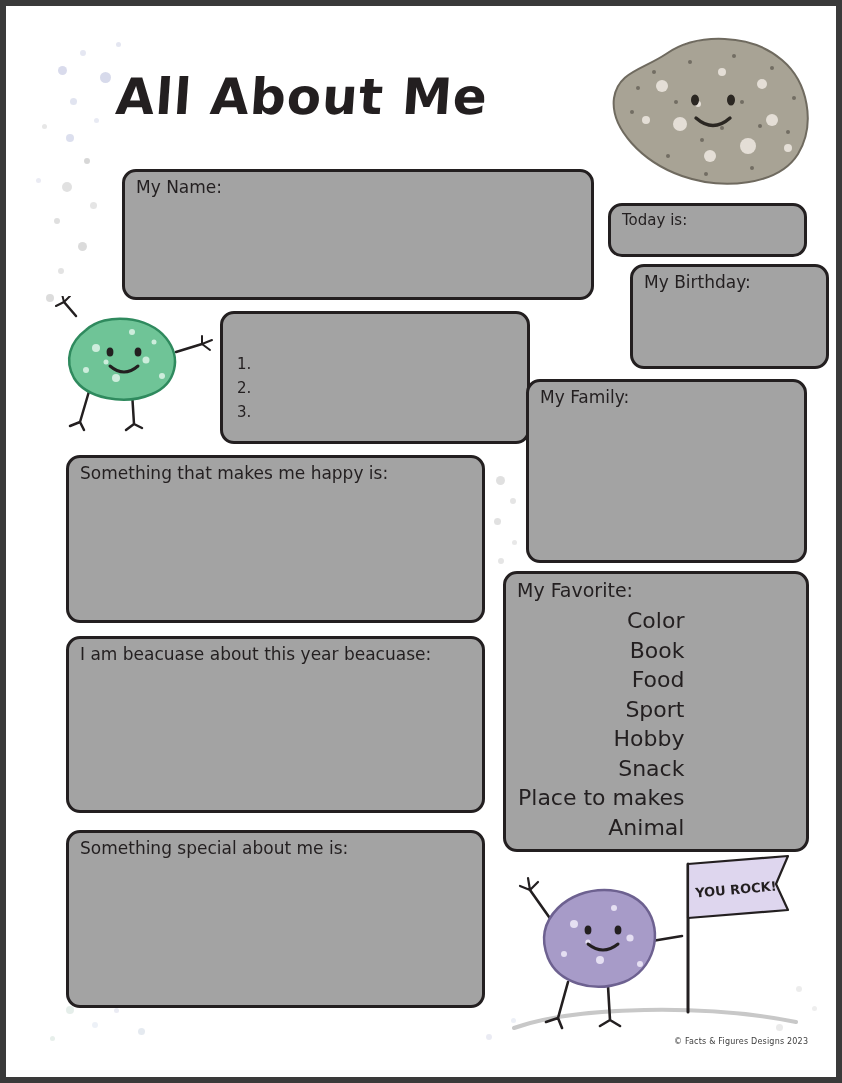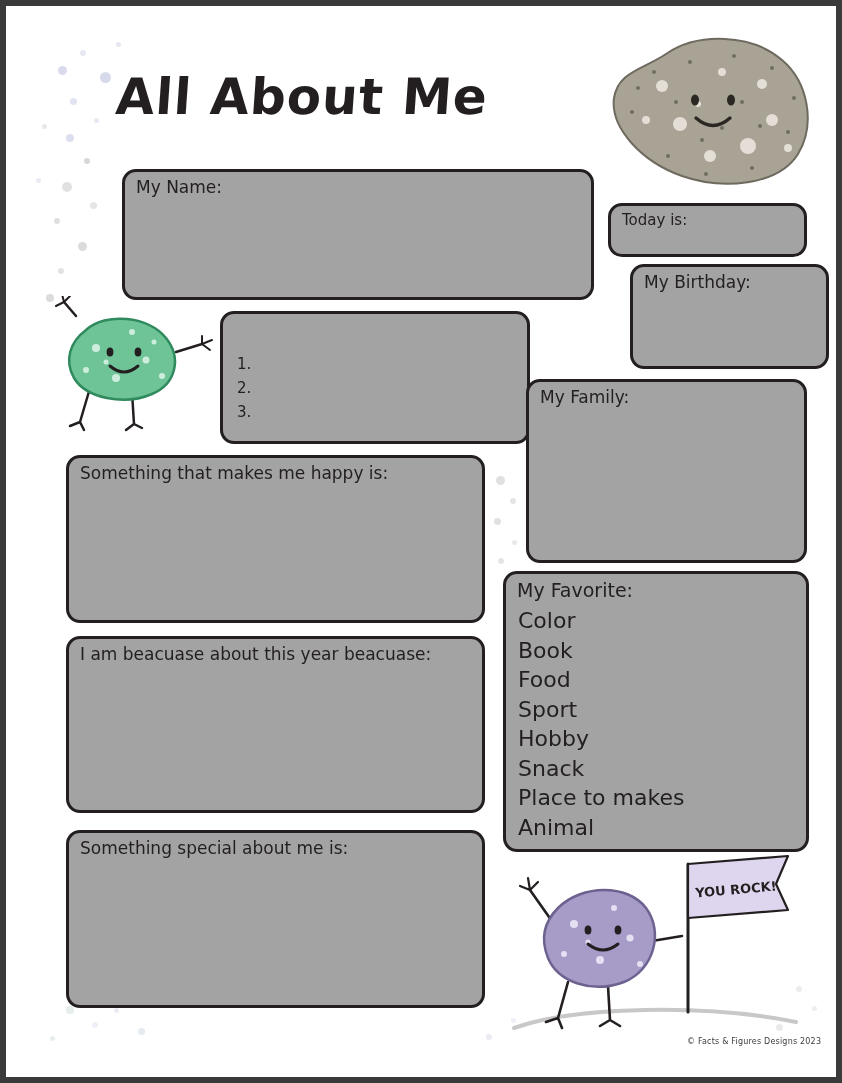--- a/index.html
+++ b/index.html
@@ -259,34 +259,34 @@
     </div>
 
     <div class="box" style="left:60px;top:449px;width:419px;height:168px;">
       <div class="box-label">Something that makes me happy is:</div>
     </div>
 
     <div class="box" style="left:60px;top:630px;width:419px;height:177px;">
       <div class="box-label">I am beacuase about this year beacuase:</div>
     </div>
 
-    <div class="box" style="left:497px;top:565px;width:306px;height:281px;">
+    <div class="box" style="left:497px;top:565px;width:306px;height:281px;text-align:right;">
       <div class="box-label" style="font-size:19px;">My Favorite:</div>
       <div class="favlist">
         <div>Color</div>
         <div>Book</div>
         <div>Food</div>
         <div>Sport</div>
         <div>Hobby</div>
         <div>Snack</div>
         <div>Place to makes</div>
         <div>Animal</div>
       </div>
     </div>
 
     <div class="box" style="left:60px;top:824px;width:419px;height:178px;">
       <div class="box-label">Something special about me is:</div>
     </div>
 
-    <div class="copyright" style="left:668px;top:1031px;margin-left:13px;">© Facts &amp; Figures Designs 2023</div>
+    <div class="copyright" style="left:668px;top:1031px;">© Facts &amp; Figures Designs 2023</div>
 
   </div>
 </div>
 
 </body></html>

